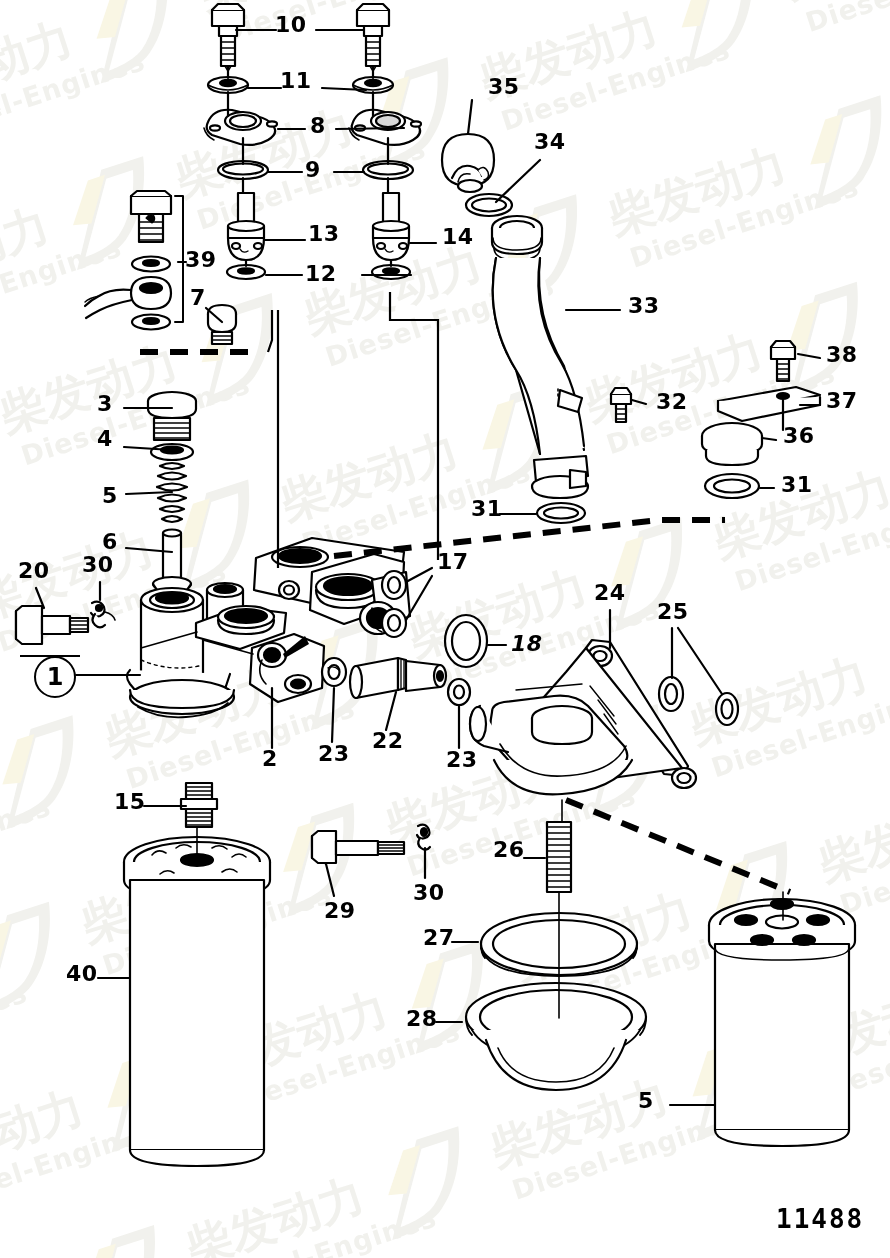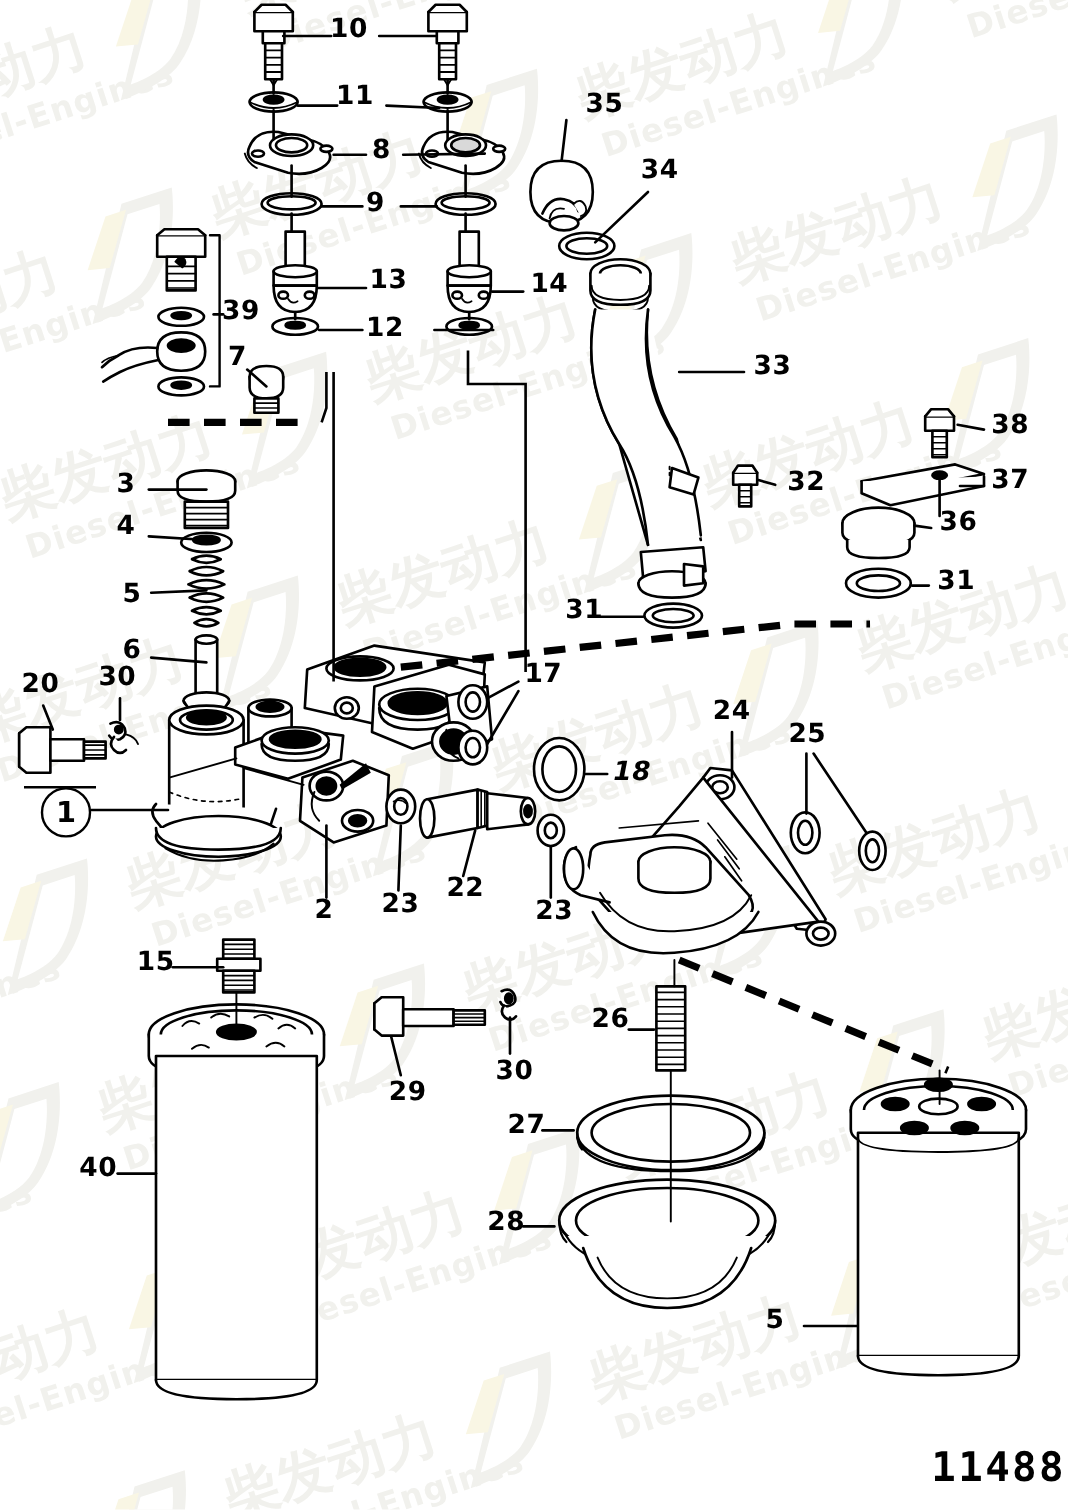--- a/index.html
+++ b/index.html
@@ -5,21 +5,21 @@
   html,body{margin:0;padding:0;background:#ffffff;}
   body{width:890px;height:1258px;overflow:hidden;font-family:"Liberation Sans",sans-serif;}
   #sheet{position:relative;width:890px;height:1258px;background:#fff;overflow:hidden;}
   #wm,#art,#labels{position:absolute;left:0;top:0;width:890px;height:1258px;}
   #wm{z-index:1;}
   #art{z-index:2;}
   #labels{z-index:3;}
   .lbl{position:absolute;font-family:"DejaVu Sans",sans-serif;font-weight:700;color:#000;
        line-height:1;white-space:nowrap;}
   .n{font-size:22px;letter-spacing:0.5px;}
-  .docnum{font-size:34px;font-family:"DejaVu Sans Mono",monospace;font-weight:700;letter-spacing:2px;}
+  .docnum{font-size:26px;font-family:"DejaVu Sans Mono",monospace;font-weight:700;letter-spacing:2px;}
   .circled{width:38px;height:38px;border:2.5px solid #000;border-radius:50%;
            display:flex;align-items:center;justify-content:center;font-size:24px;}
 </style>
 </head>
 <body>
 
 <div id="sheet">
 
   <svg id="wm" viewBox="0 0 890 1258">
     <defs>

